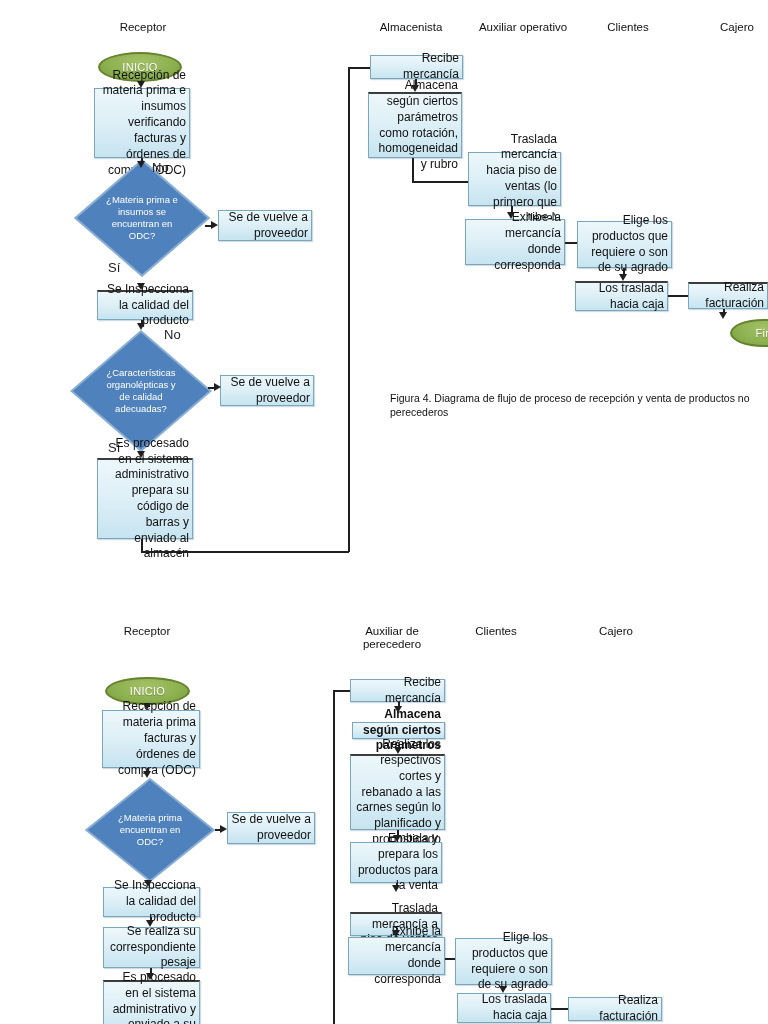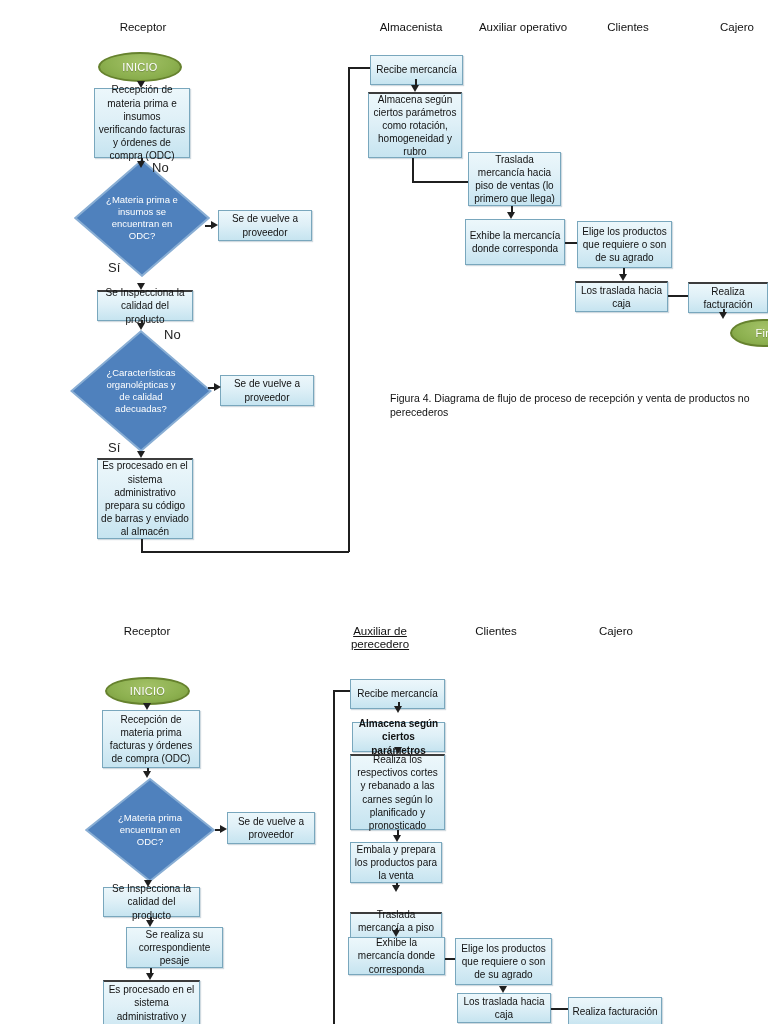--- a/index.html
+++ b/index.html
@@ -9,22 +9,22 @@
     --line:#1f1f1f; --text:#111111;
   }
   html,body{margin:0;padding:0;}
   body{font-family:"Liberation Sans", sans-serif; background:#ffffff;}
   .canvas{position:relative;width:768px;height:1024px;background:#ffffff;overflow:hidden;}
   .lane-title{position:absolute;transform:translateX(-50%);font-size:11.5px;color:var(--text);
     text-align:center;white-space:nowrap;line-height:1.15;}
   .lane-title.wrap{white-space:normal;width:84px;}
   .node{position:absolute;box-sizing:border-box;border:1px solid var(--box-border);
     background:linear-gradient(180deg,var(--box-fill-top) 0%, #dff0f7 45%, var(--box-fill-bottom) 100%);
-    display:flex;align-items:center;justify-content:center;text-align:center;
-    font-size:10px;line-height:1.32;color:var(--text);padding:14px 3px;
+    display:flex;align-items:center;justify-content:center;text-align:right;
+    font-size:12px;line-height:1.32;color:var(--text);padding:2px 3px;
     box-shadow:1px 1px 1px rgba(120,150,165,.35);}
   .dark-top{border-top:2px solid #3c3c3c;}
   .term{position:absolute;box-sizing:border-box;border-radius:50%;
     background:radial-gradient(ellipse at 50% 30%, #a3c167 0%, var(--terminator-fill) 60%, #7a9a3e 100%);
     border:2px solid var(--terminator-border);
     display:flex;align-items:center;justify-content:center;
     color:#ffffff;font-weight:normal;font-size:11px;letter-spacing:.3px;
     text-shadow:0 1px 1px rgba(0,0,0,.25);}
   .diamond{position:absolute;}
   .diamond svg{position:absolute;inset:0;width:100%;height:100%;}
@@ -119,39 +119,39 @@
     <div class="hl" style="left:668px;top:295px;width:20px;"></div>
     <div class="vl" style="left:723px;top:309px;height:4px;"></div>
     <div class="ad" style="left:719px;top:312px;"></div>
   </div>
 
   <div class="caption" style="left:390px;top:392px;width:375px;">Figura 4. Diagrama de flujo de proceso de recepción y venta de productos no perecederos</div>
 
   <div>
 
     <span class="lane-title" style="left:147px;top:625px;">Receptor</span>
-    <span class="lane-title wrap" style="left:380px;top:625px;text-decoration:underline;">Auxiliar de perecedero</span>
+    <span class="lane-title wrap" style="left:392px;top:625px;">Auxiliar de perecedero</span>
     <span class="lane-title" style="left:496px;top:625px;">Clientes</span>
     <span class="lane-title" style="left:616px;top:625px;">Cajero</span>
 
     <div class="term" style="left:105px;top:677px;width:85px;height:28px;">INICIO</div>
 
     <div class="node" style="left:102px;top:710px;width:98px;height:58px;">Recepción de materia prima facturas y órdenes de compra (ODC)</div>
 
     <div class="diamond" style="left:85px;top:778px;width:130px;height:104px;">
       <svg viewBox="0 0 100 100" preserveAspectRatio="none">
         <polygon points="50,1 99,50 50,99 1,50" style="fill:var(--diamond-fill);stroke:var(--diamond-border);stroke-width:2" vector-effect="non-scaling-stroke"></polygon>
       </svg>
       <div class="dtext">¿Materia prima encuentran en ODC?</div>
     </div>
 
     <div class="node" style="left:227px;top:812px;width:88px;height:32px;">Se de vuelve a proveedor</div>
 
     <div class="node" style="left:103px;top:887px;width:97px;height:30px;">Se Inspecciona la calidad del producto</div>
-    <div class="node" style="left:103px;top:927px;width:97px;height:41px;margin-left:23px;">Se realiza su correspondiente pesaje</div>
+    <div class="node" style="left:103px;top:927px;width:97px;height:41px;">Se realiza su correspondiente pesaje</div>
     <div class="node dark-top" style="left:103px;top:980px;width:97px;height:58px;">Es procesado en el sistema administrativo y enviado a su cuarto</div>
 
     <div class="node" style="left:350px;top:679px;width:95px;height:23px;">Recibe mercancía</div>
     <div class="node" style="left:352px;top:722px;width:93px;height:17px;font-weight:bold;">Almacena según ciertos parámetros</div>
     <div class="node dark-top" style="left:350px;top:754px;width:95px;height:76px;">Realiza los respectivos cortes y rebanado a las carnes según lo planificado y pronosticado</div>
     <div class="node" style="left:350px;top:842px;width:92px;height:41px;">Embala y prepara los productos para la venta</div>
     <div class="node dark-top" style="left:350px;top:912px;width:92px;height:24px;">Traslada mercancía a piso de ventas</div>
     <div class="node" style="left:348px;top:937px;width:97px;height:38px;">Exhibe la mercancía donde corresponda</div>
     <div class="node" style="left:455px;top:938px;width:97px;height:47px;">Elige los productos que requiere o son de su agrado</div>
     <div class="node" style="left:457px;top:993px;width:94px;height:30px;">Los traslada hacia caja</div>

